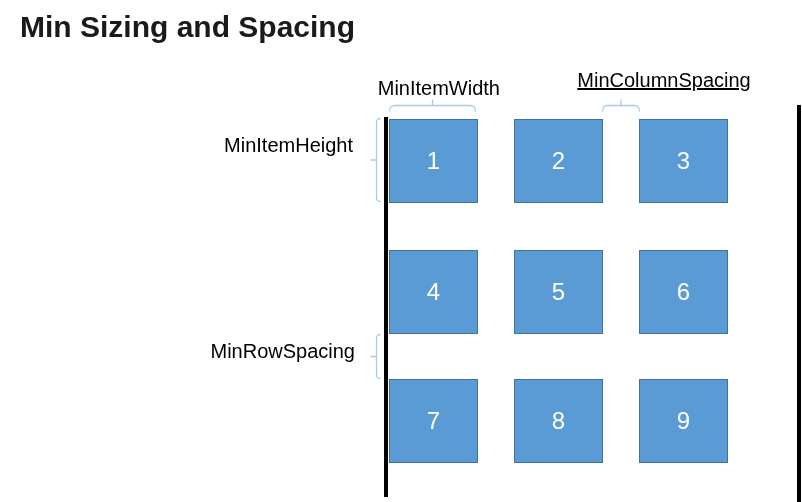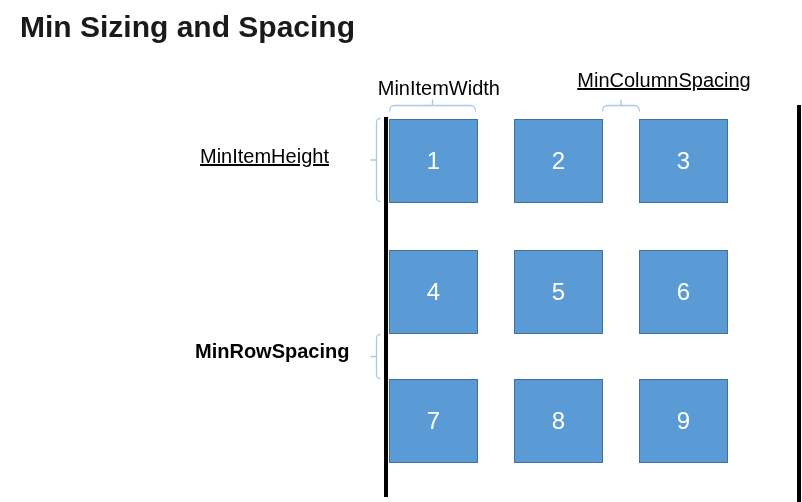--- a/index.html
+++ b/index.html
@@ -20,22 +20,22 @@
     letter-spacing:0px;
   }
   .label{
     position:absolute;
     font-size:20px;
     color:#000000;
     white-space:nowrap;
   }
   .lbl-miw{left:358px;top:69px;width:142px;text-align:right;margin-top:8px;}
   .lbl-mcs{left:565px;top:69px;width:198px;text-align:center;text-decoration:underline;}
-  .lbl-mih{left:200px;top:145px;width:153px;text-align:left;text-decoration:underline;}
-  .lbl-mrs{left:195px;top:340px;width:160px;text-align:left;font-weight:bold;}
+  .lbl-mih{left:200px;top:134px;width:153px;text-align:right;}
+  .lbl-mrs{left:195px;top:340px;width:160px;text-align:right;}
 
   .brace{position:absolute;overflow:visible;}
   .brace path{stroke:#A6C9EC;stroke-width:1.3;fill:none;stroke-linecap:butt;}
 
   .edge-line{
     position:absolute;
     width:4px;
     background:#000000;
   }
   .edge-left{left:384px;top:117px;height:380px;}

